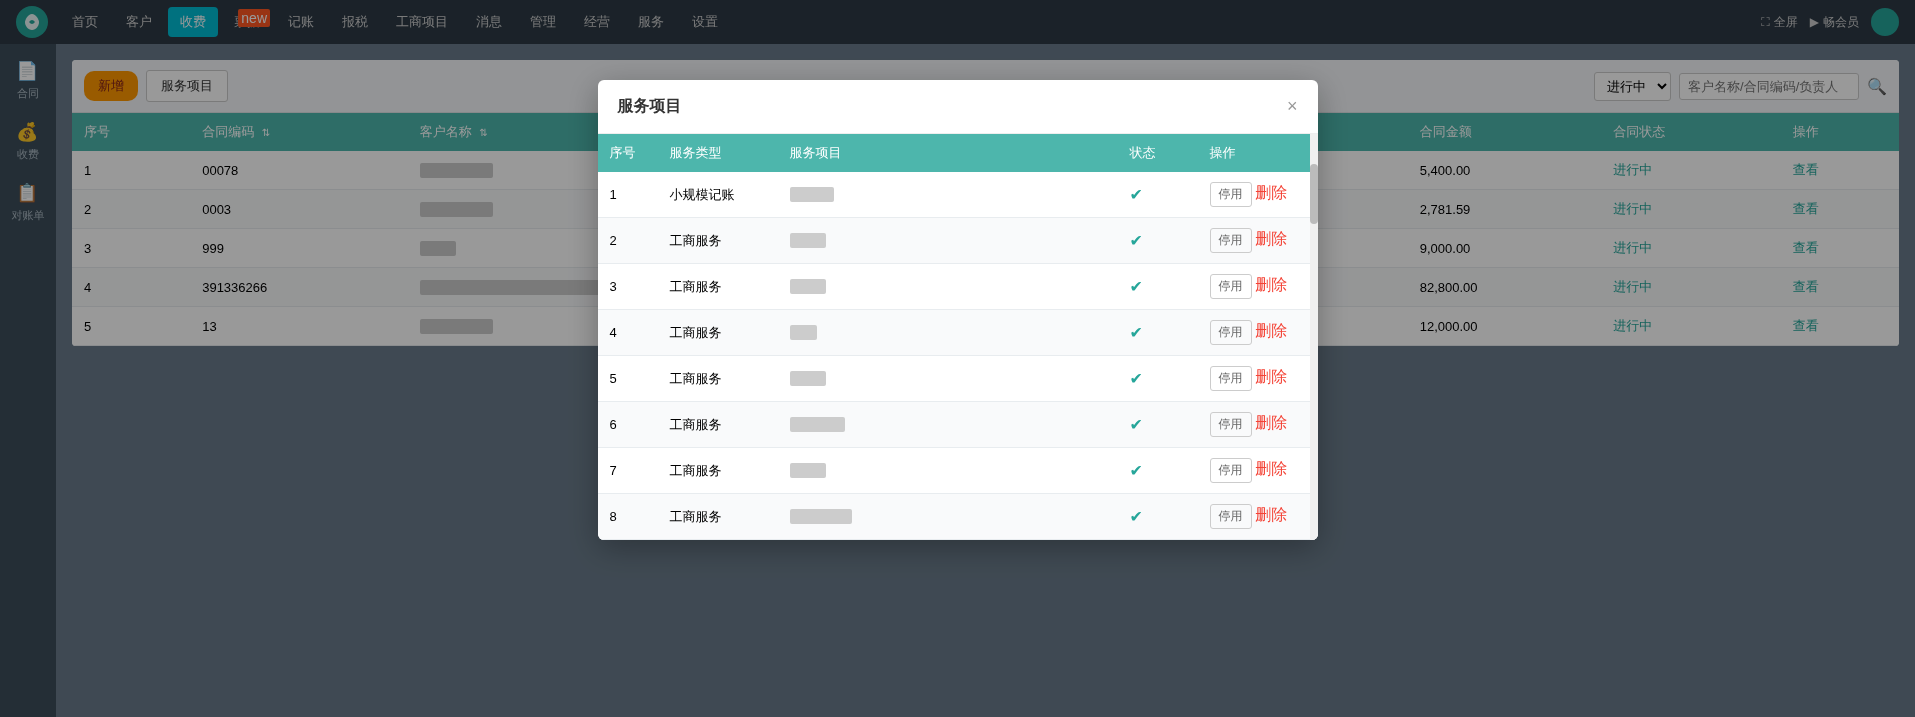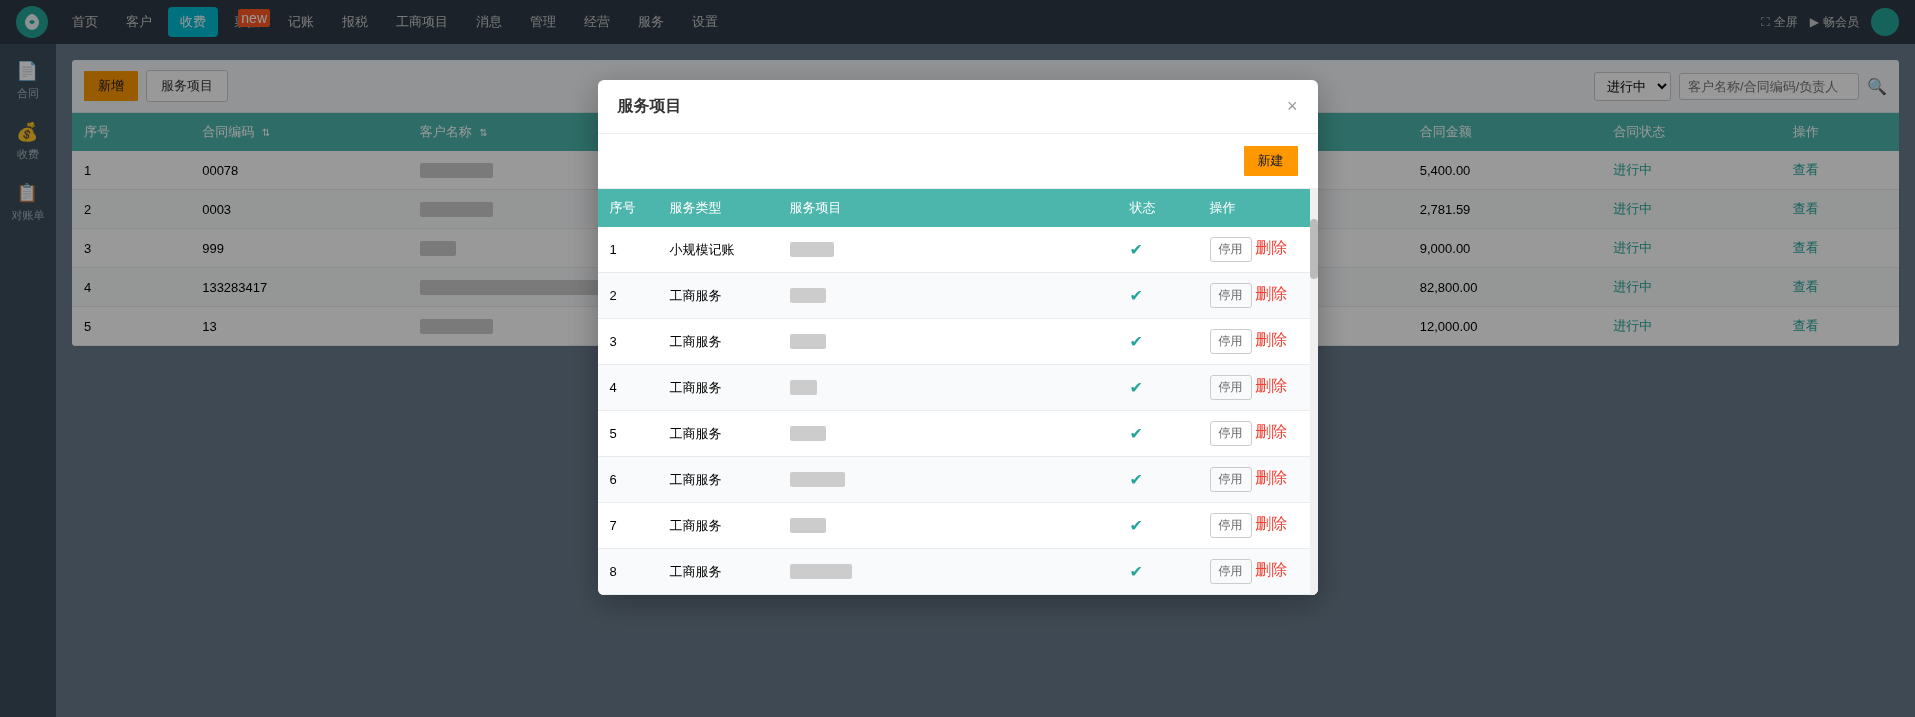--- a/index.html
+++ b/index.html
@@ -116,24 +116,24 @@
     .toolbar {
       display: flex;
       align-items: center;
       padding: 10px 12px;
       gap: 8px;
       background: #f5f7fa;
       border-bottom: 1px solid #e0e4e8;
     }
     .btn-new {
       background: #ff9800;
-      color: #0f172a;
+      color: #7f1d1d;
       border: none;
       padding: 6px 14px;
-      border-radius: 1px;
+      border-radius: 10px;
       cursor: pointer;
       font-size: 13px;
     }
     .btn-service {
       background: white;
       color: #333;
       border: 1px solid #ccc;
       padding: 6px 14px;
       border-radius: 3px;
       cursor: pointer;
@@ -429,21 +429,21 @@
     <td>999</td>
     <td><span class="blurred-text">████</span></td>
     <td>小规模记账</td>
     <td>202305-202404</td>
     <td>9,000.00</td>
     <td><span class="status-badge">进行中</span></td>
     <td><a class="action-link">查看</a></td>
   </tr>
             <tr>
     <td>4</td>
-    <td>133283417</td>
+    <td>391336266</td>
     <td><span class="blurred-text">████████████████████</span></td>
     <td>一般纳税人...</td>
     <td>201807-202403</td>
     <td>82,800.00</td>
     <td><span class="status-badge">进行中</span></td>
     <td><a class="action-link">查看</a></td>
   </tr>
             <tr>
     <td>5</td>
     <td>13</td>
@@ -458,23 +458,20 @@
       </table>
     </div>
   </div>
 </div>
 
 <div class="overlay" id="modal-overlay">
   <div class="modal">
     <div class="modal-header">
       <span>服务项目</span>
       <button class="modal-close">×</button>
-    </div>
-    <div class="modal-toolbar">
-      <button class="btn-new">新建</button>
     </div>
     <div class="modal-body" style="position:relative">
       <table class="modal-table">
         <thead>
           <tr>
             <th style="width:60px">序号</th>
             <th style="width:120px">服务类型</th>
             <th>服务项目</th>
             <th style="width:80px">状态</th>
             <th style="width:120px">操作</th>

